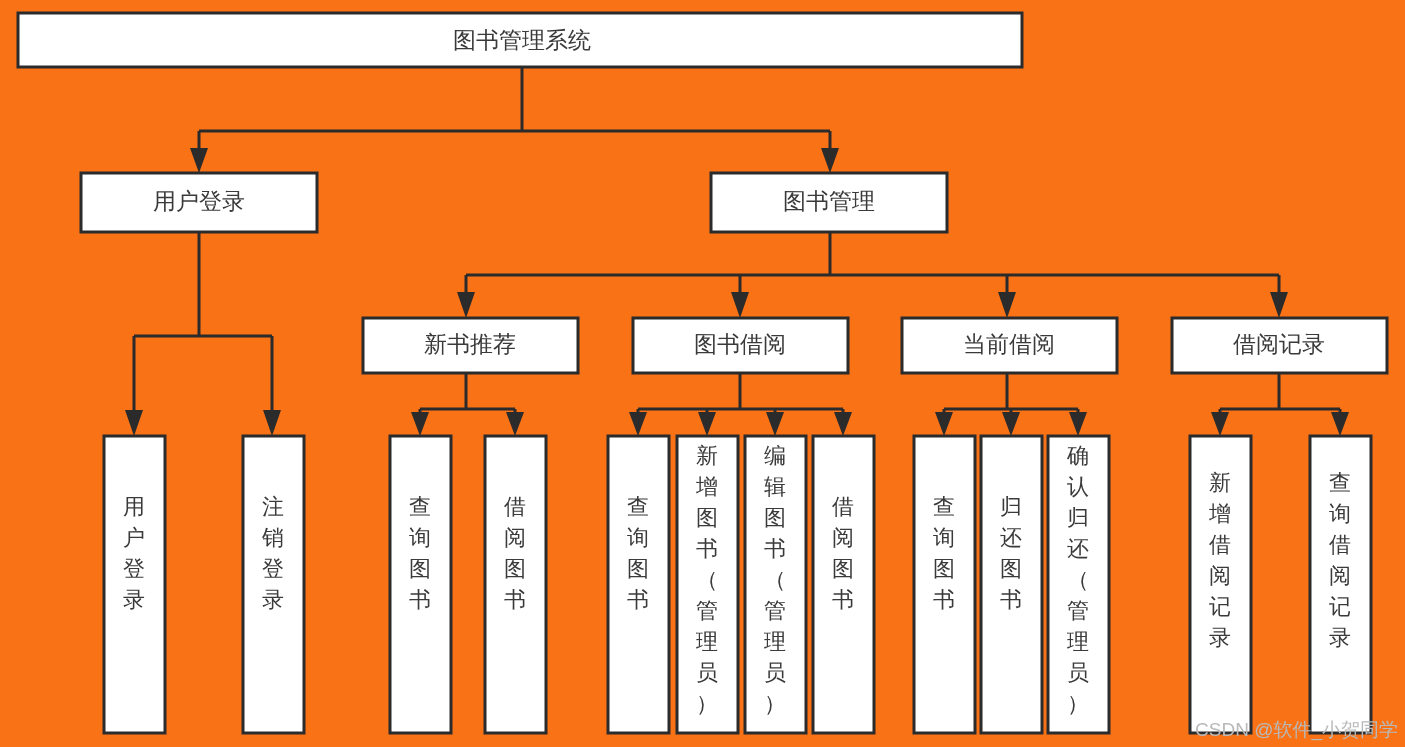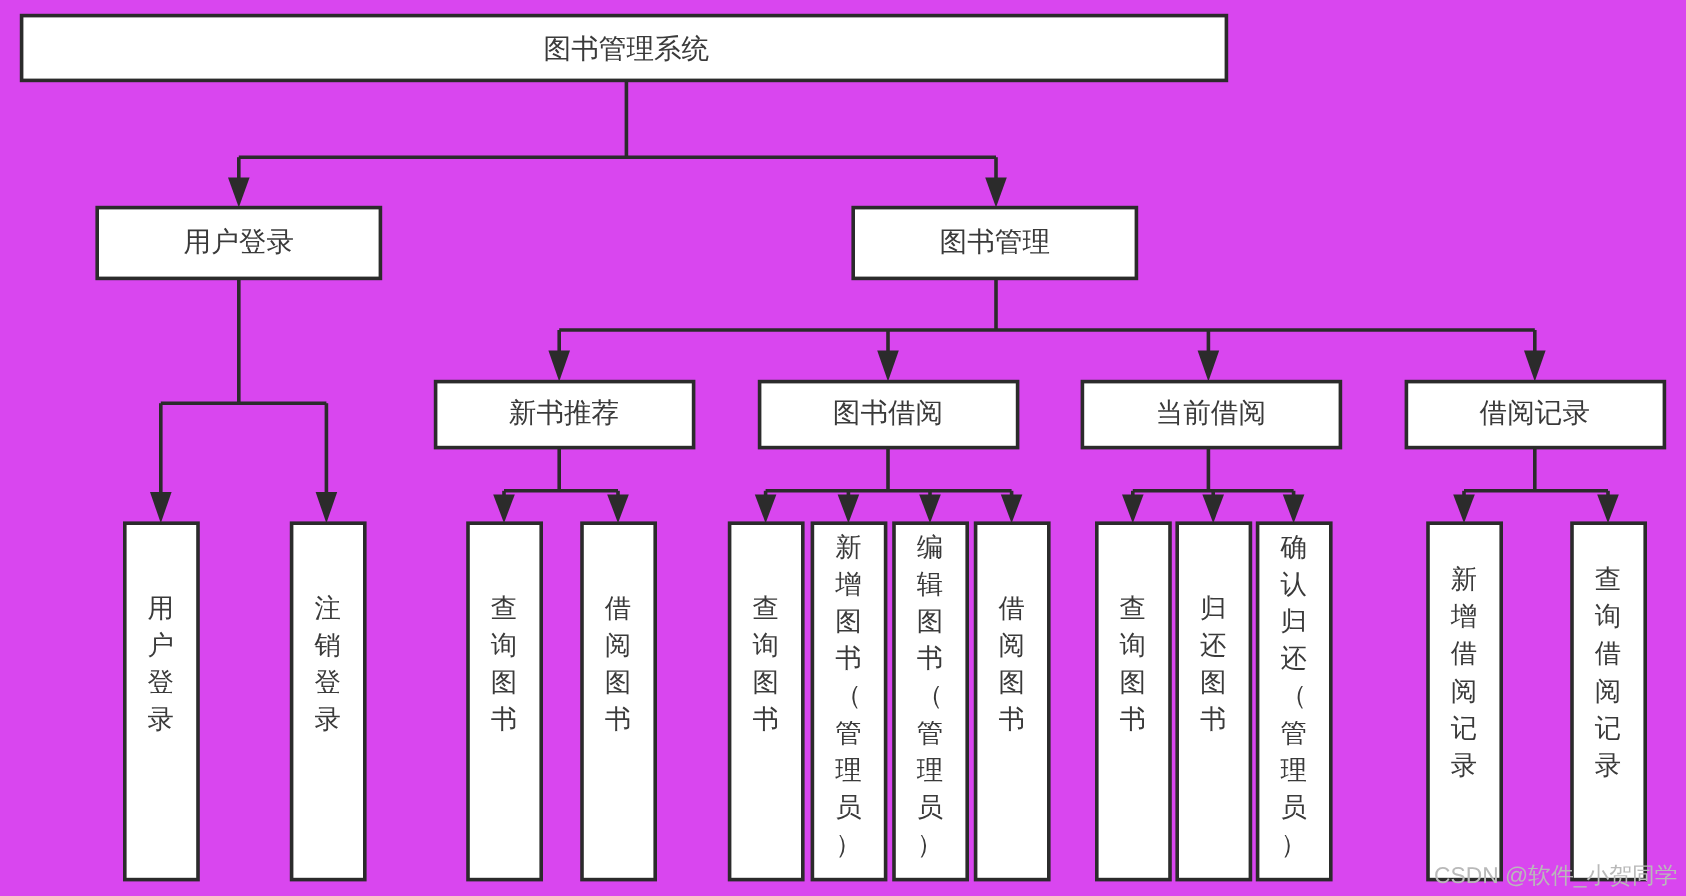--- a/index.html
+++ b/index.html
@@ -8,21 +8,21 @@
     padding: 0;
     background: #ffffff;
   }
   body {
     font-family: "Liberation Sans", "DejaVu Sans", sans-serif;
   }
   #diagram-root {
     position: relative;
     width: 1405px;
     height: 747px;
-    background: #d946ef;
+    background: #f97316;
     overflow: hidden;
     text-align: right;
   }
   svg.diagram-canvas {
     position: absolute;
     left: 0;
     top: 0;
     width: 1405px;
     height: 747px;
     display: block;

